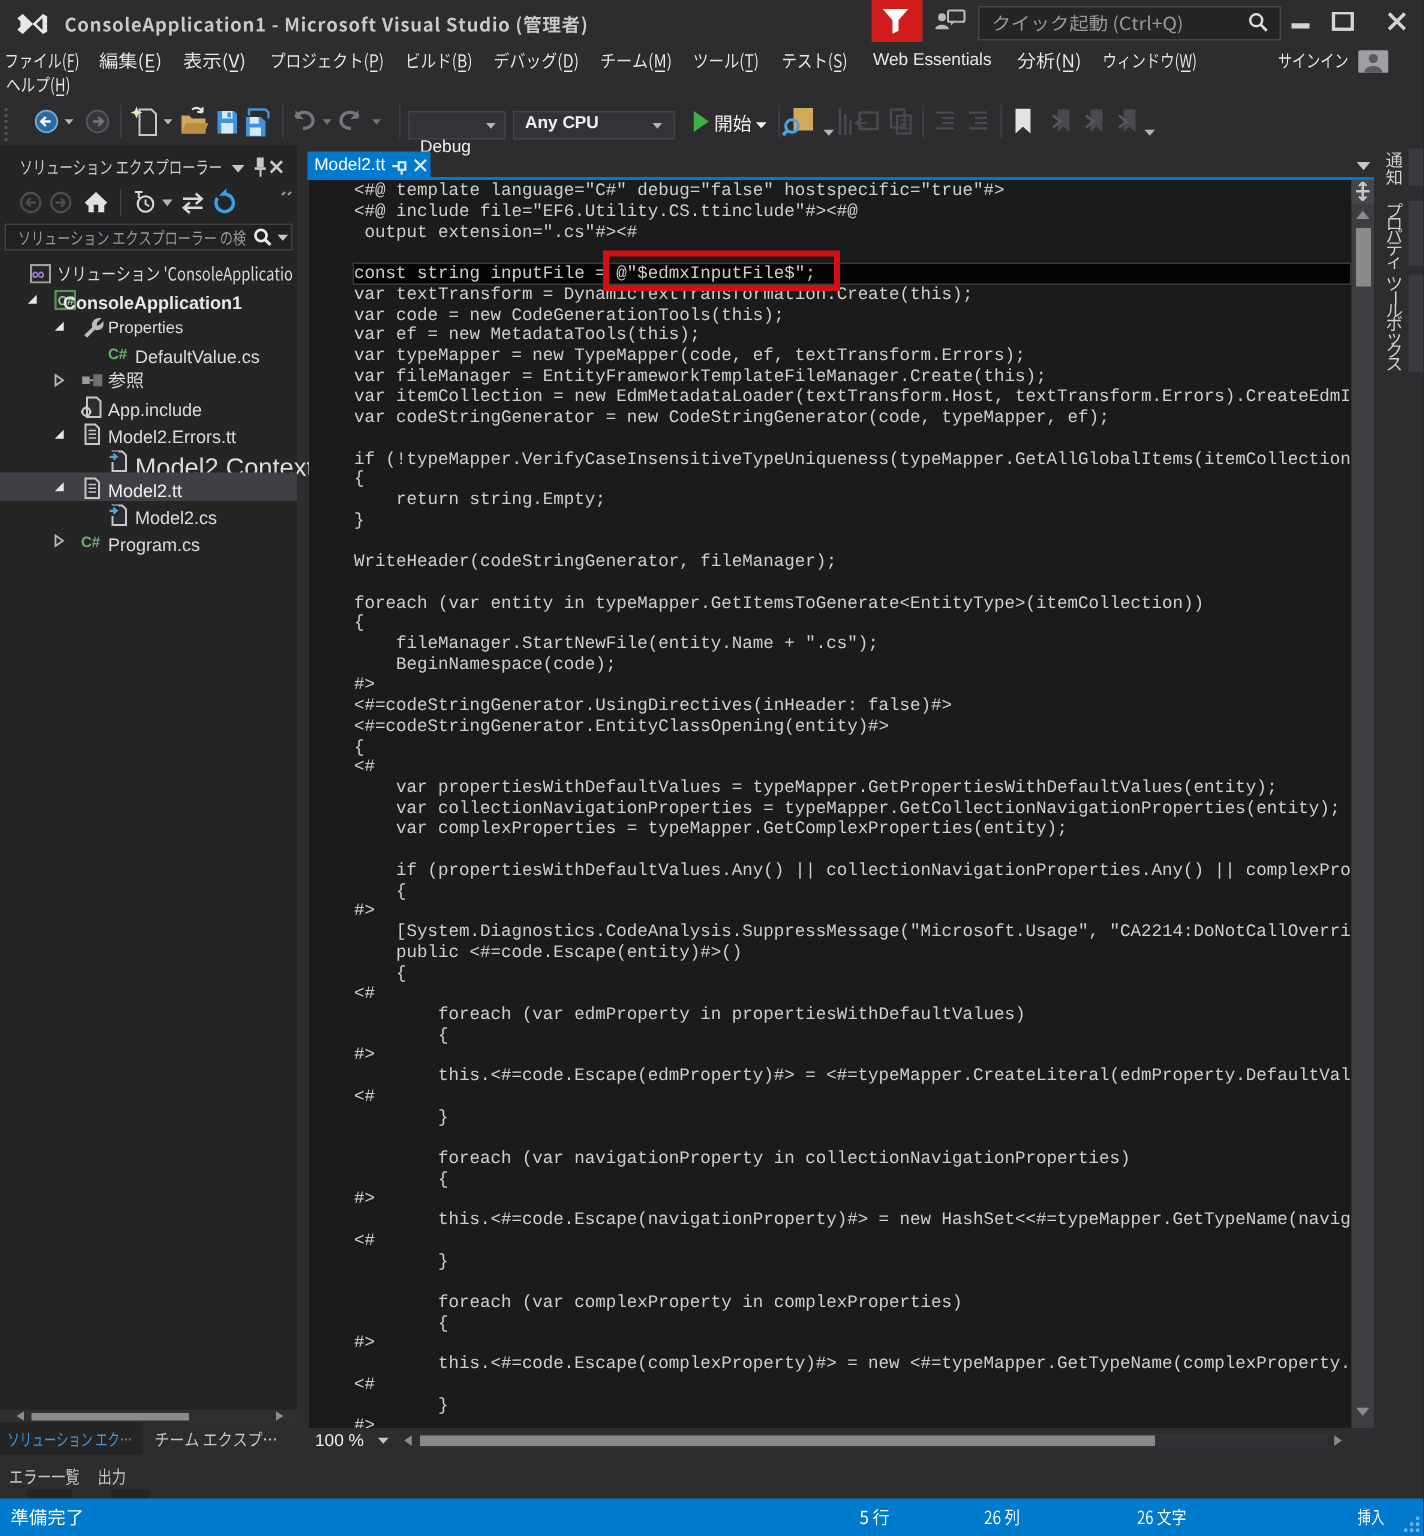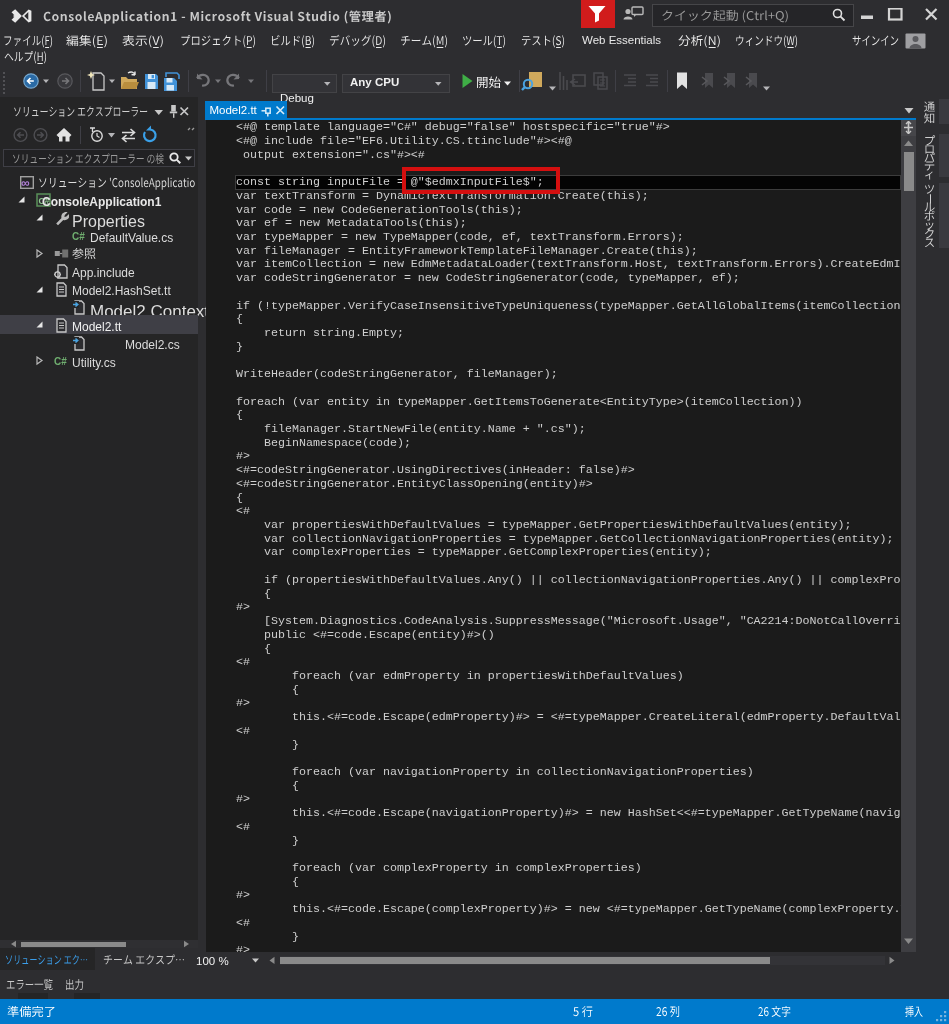--- a/index.html
+++ b/index.html
@@ -223,21 +223,21 @@
       <rect x="1" y="1" width="13" height="12" fill="#2d2d30" stroke="#5a915a" stroke-width="1.5"></rect>
       <text x="2.5" y="10.5" font-family="Liberation Sans" font-size="8.5" font-weight="bold" fill="#8fc98f">C#</text>
     </svg>
     <div style="position:absolute;left:42px;top:194.96px;font-family:'Liberation Sans',monospace;font-size:12px;font-weight:bold;color:#e8e8e8;line-height:normal;white-space:pre;">ConsoleApplication1</div>
     <svg style="position:absolute;left:35px;top:213.22px" width="10" height="10" viewBox="0 0 10 10">
       <path d="M7.5 1.5 L7.5 7.5 L1.5 7.5 Z" fill="#e6e6e6"></path>
     </svg>
     <svg style="position:absolute;left:54px;top:210.72px" width="15" height="15" viewBox="0 0 15 15">
       <path d="M13.6 1.2 L10.8 4 L10.4 6 L12.4 5.6 L15.2 2.8 C15.8 4.6 15.3 6.7 13.8 8 C12.5 9.1 10.8 9.4 9.3 8.9 L4 14.2 L2.2 12.4 L7.5 7.1 C7 5.6 7.3 3.9 8.4 2.6 C9.7 1.1 11.8 0.6 13.6 1.2 Z" fill="#bcbcbc"></path>
     </svg>
-    <div style="position:absolute;left:72px;top:212.82px;font-family:'Liberation Sans',monospace;font-size:16px;font-weight:normal;color:#dcdcdc;line-height:normal;white-space:pre;">Properties</div>
+    <div style="position:absolute;left:72px;top:212.82px;font-family:'Liberation Sans',monospace;font-size:11px;font-weight:normal;color:#dcdcdc;line-height:normal;white-space:pre;">Properties</div>
     <svg style="position:absolute;left:72px;top:229.07999999999998px" width="15" height="14" viewBox="0 0 15 14">
       <text x="0" y="10.5" font-family="Liberation Sans" font-size="10" font-weight="bold" fill="#6fae6f">C#</text>
     </svg>
     <div style="position:absolute;left:90px;top:230.67999999999998px;font-family:'Liberation Sans',monospace;font-size:12px;font-weight:normal;color:#dcdcdc;line-height:normal;white-space:pre;">DefaultValue.cs</div>
     <svg style="position:absolute;left:35px;top:248.94px" width="10" height="10" viewBox="0 0 10 10">
       <path d="M2 1 L7 4.5 L2 8 Z" fill="none" stroke="#b8b8b8" stroke-width="1.2"></path>
     </svg>
     <svg style="position:absolute;left:54px;top:247.94px" width="15" height="12" viewBox="0 0 15 12">
       <rect x="0.8" y="3" width="5" height="5" fill="#9a9a9a"></rect>
       <rect x="8.2" y="1.5" width="6" height="8" fill="#70706f"></rect>
@@ -252,49 +252,49 @@
       <path d="M3.5 6.8 L3.5 8 M3.5 13 L3.5 14.2 M0 10.5 L1 10.5 M6 10.5 L7 10.5" stroke="#c8c8c8" stroke-width="1.2"></path>
     </svg>
     <div style="position:absolute;left:72px;top:266.40000000000003px;font-family:'Liberation Sans',monospace;font-size:12px;font-weight:normal;color:#dcdcdc;line-height:normal;white-space:pre;">App.include</div>
     <svg style="position:absolute;left:35px;top:284.65999999999997px" width="10" height="10" viewBox="0 0 10 10">
       <path d="M7.5 1.5 L7.5 7.5 L1.5 7.5 Z" fill="#e6e6e6"></path>
     </svg>
     <svg style="position:absolute;left:54px;top:282.15999999999997px" width="14" height="15" viewBox="0 0 14 15">
       <path d="M3 1 L9.5 1 L12 3.5 L12 14 L3 14 Z" fill="#2d2d30" stroke="#c8c8c8" stroke-width="1.3"></path>
       <path d="M5 5 L10 5 M5 7.5 L10 7.5 M5 10 L10 10" stroke="#c8c8c8" stroke-width="1"></path>
     </svg>
-    <div style="position:absolute;left:72px;top:284.26px;font-family:'Liberation Sans',monospace;font-size:12px;font-weight:normal;color:#dcdcdc;line-height:normal;white-space:pre;">Model2.HashSet.tt</div>
+    <div style="position:absolute;left:72px;top:284.26px;font-family:'Liberation Sans',monospace;font-size:12px;font-weight:normal;color:#dcdcdc;line-height:normal;white-space:pre;">Model2.Errors.tt</div>
     <svg style="position:absolute;left:72px;top:300.02px" width="14" height="15" viewBox="0 0 14 15">
       <path d="M3 1 L9.5 1 L12 3.5 L12 14 L3 14 Z" fill="#2d2d30" stroke="#c8c8c8" stroke-width="1.3"></path>
       <rect x="0" y="1" width="7" height="7" fill="#252526"></rect>
       <path d="M1 4.5 L5.5 4.5 M3.5 2.5 L5.8 4.5 L3.5 6.5" stroke="#4aa3e0" stroke-width="1.5" fill="none"></path>
     </svg>
     <div style="position:absolute;left:90px;top:302.12px;font-family:'Liberation Sans',monospace;font-size:17px;font-weight:normal;color:#dcdcdc;line-height:normal;white-space:pre;">Model2.Context.cs</div>
     <div style="position:absolute;left:0px;top:314.78px;width:198px;height:18.86px;background:#3f3f46;"></div>
     <svg style="position:absolute;left:35px;top:320.38px" width="10" height="10" viewBox="0 0 10 10">
       <path d="M7.5 1.5 L7.5 7.5 L1.5 7.5 Z" fill="#e6e6e6"></path>
     </svg>
     <svg style="position:absolute;left:54px;top:317.88px" width="14" height="15" viewBox="0 0 14 15">
       <path d="M3 1 L9.5 1 L12 3.5 L12 14 L3 14 Z" fill="#2d2d30" stroke="#c8c8c8" stroke-width="1.3"></path>
       <path d="M5 5 L10 5 M5 7.5 L10 7.5 M5 10 L10 10" stroke="#c8c8c8" stroke-width="1"></path>
     </svg>
     <div style="position:absolute;left:72px;top:319.98px;font-family:'Liberation Sans',monospace;font-size:12px;font-weight:normal;color:#f1f1f1;line-height:normal;white-space:pre;">Model2.tt</div>
     <svg style="position:absolute;left:72px;top:335.74px" width="14" height="15" viewBox="0 0 14 15">
       <path d="M3 1 L9.5 1 L12 3.5 L12 14 L3 14 Z" fill="#2d2d30" stroke="#c8c8c8" stroke-width="1.3"></path>
       <rect x="0" y="1" width="7" height="7" fill="#252526"></rect>
       <path d="M1 4.5 L5.5 4.5 M3.5 2.5 L5.8 4.5 L3.5 6.5" stroke="#4aa3e0" stroke-width="1.5" fill="none"></path>
     </svg>
-    <div style="position:absolute;left:90px;top:337.84000000000003px;font-family:'Liberation Sans',monospace;font-size:12px;font-weight:normal;color:#dcdcdc;line-height:normal;white-space:pre;margin-left:35px;">Model2.cs</div>
+    <div style="position:absolute;left:90px;top:337.84000000000003px;font-family:'Liberation Sans',monospace;font-size:12px;font-weight:normal;color:#dcdcdc;line-height:normal;white-space:pre;">Model2.cs</div>
     <svg style="position:absolute;left:35px;top:356.1px" width="10" height="10" viewBox="0 0 10 10">
       <path d="M2 1 L7 4.5 L2 8 Z" fill="none" stroke="#b8b8b8" stroke-width="1.2"></path>
     </svg>
     <svg style="position:absolute;left:54px;top:354.1px" width="15" height="14" viewBox="0 0 15 14">
       <text x="0" y="10.5" font-family="Liberation Sans" font-size="10" font-weight="bold" fill="#6fae6f">C#</text>
     </svg>
-    <div style="position:absolute;left:72px;top:355.70000000000005px;font-family:'Liberation Sans',monospace;font-size:12px;font-weight:normal;color:#dcdcdc;line-height:normal;white-space:pre;">Utility.cs</div>
+    <div style="position:absolute;left:72px;top:355.70000000000005px;font-family:'Liberation Sans',monospace;font-size:12px;font-weight:normal;color:#dcdcdc;line-height:normal;white-space:pre;">Program.cs</div>
     <div style="position:absolute;left:0px;top:940px;width:198px;height:8px;background:#2f2f32;"></div>
     <svg style="position:absolute;left:8px;top:940px" width="12" height="8" viewBox="0 0 12 8">
       <path d="M8 0.8 L3 4 L8 7.2 Z" fill="#8a8a8a"></path>
     </svg>
     <svg style="position:absolute;left:181px;top:940px" width="12" height="8" viewBox="0 0 12 8">
       <path d="M3 0.8 L8 4 L3 7.2 Z" fill="#8a8a8a"></path>
     </svg>
     <div style="position:absolute;left:21px;top:941.5px;width:105px;height:5px;background:#8a8a8a;"></div>
     <div style="position:absolute;left:0px;top:948px;width:198px;height:22px;background:#2d2d30;"></div>
     <div style="position:absolute;left:0px;top:948px;width:95px;height:22px;background:#252526;"></div>
@@ -396,21 +396,21 @@
       <path d="M3 3 L5.5 0.5 L8 3 M3 10 L5.5 12.5 L8 10" fill="none" stroke="#c8c8c8" stroke-width="1.4"></path>
     </svg>
     <svg style="position:absolute;left:903px;top:139px" width="11" height="9" viewBox="0 0 11 9">
       <path d="M5.5 1.5 L10 7 L1 7 Z" fill="#8a8a8a"></path>
     </svg>
     <div style="position:absolute;left:903.5px;top:152px;width:10px;height:39px;background:#8a8a8a;"></div>
     <svg style="position:absolute;left:903px;top:937px" width="11" height="9" viewBox="0 0 11 9">
       <path d="M5.5 7 L10 1.5 L1 1.5 Z" fill="#8a8a8a"></path>
     </svg>
     <div style="position:absolute;left:206px;top:952px;width:710px;height:16px;background:#2d2d30;"></div>
-    <div style="position:absolute;left:196px;top:954.5px;font-family:'Liberation Sans',monospace;font-size:11.5px;font-weight:normal;color:#f1f1f1;line-height:normal;white-space:pre;">100 %</div>
+    <div style="position:absolute;left:210px;top:954.5px;font-family:'Liberation Sans',monospace;font-size:11.5px;font-weight:normal;color:#f1f1f1;line-height:normal;white-space:pre;">100 %</div>
     <svg style="position:absolute;left:251px;top:957px" width="10" height="8" viewBox="0 0 10 8">
       <path d="M1 1.5 L8 1.5 L4.5 5.5 Z" fill="#c8c8c8"></path>
     </svg>
     <svg style="position:absolute;left:266px;top:956px" width="12" height="9" viewBox="0 0 12 9">
       <path d="M8.5 0.8 L3.5 4.4 L8.5 8 Z" fill="#8a8a8a"></path>
     </svg>
     <div style="position:absolute;left:280px;top:955.5px;width:605px;height:9px;background:#333337;"></div>
     <div style="position:absolute;left:280px;top:956.5px;width:490px;height:7px;background:#8a8a8a;"></div>
     <svg style="position:absolute;left:886px;top:956px" width="12" height="9" viewBox="0 0 12 9">
       <path d="M3.5 0.8 L8.5 4.4 L3.5 8 Z" fill="#8a8a8a"></path>

